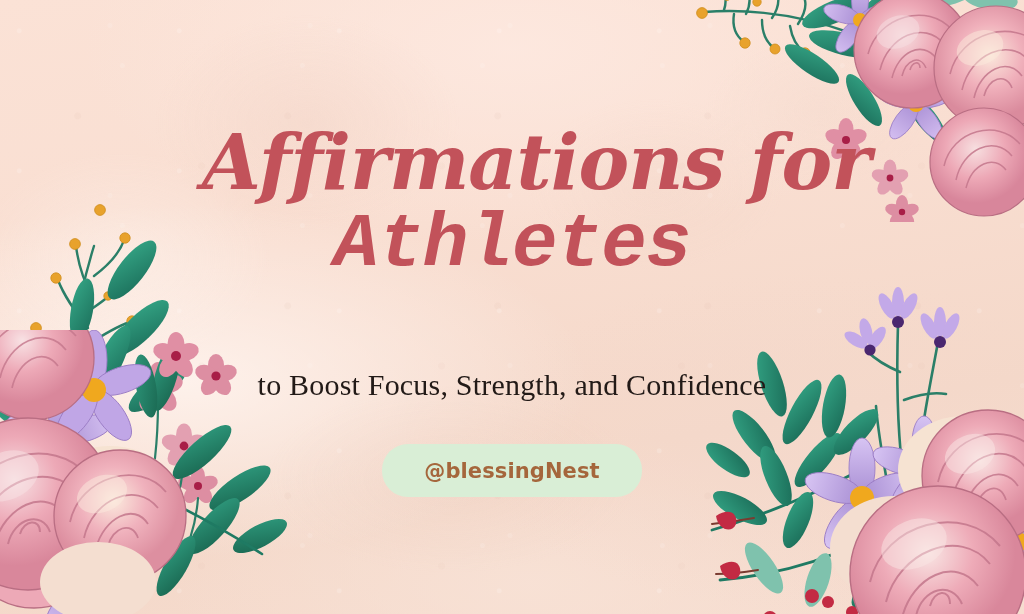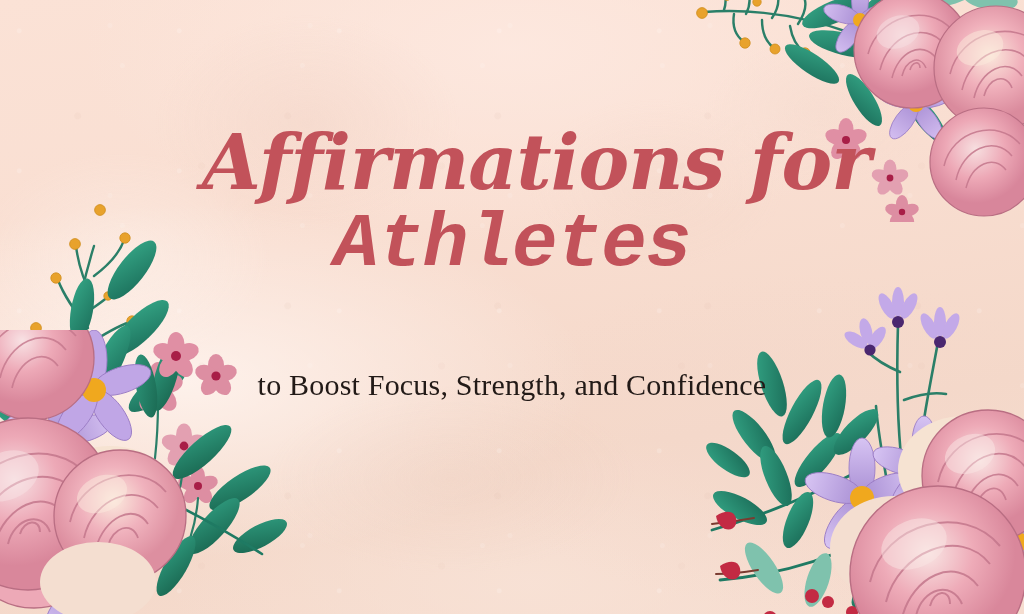--- a/index.html
+++ b/index.html
@@ -659,15 +659,18 @@
 
   <div class="content">
 
     <div class="title">
       <span>Affirmations for</span>
       <span class="line2">Athletes</span>
     </div>
 
     <div class="subtitle">to Boost Focus, Strength, and Confidence</div>
 
+    <div class="badge-wrap">
+      <div class="badge">@blessingNest</div>
+    </div>
 
   </div>
 </div>
 
 </body></html>

